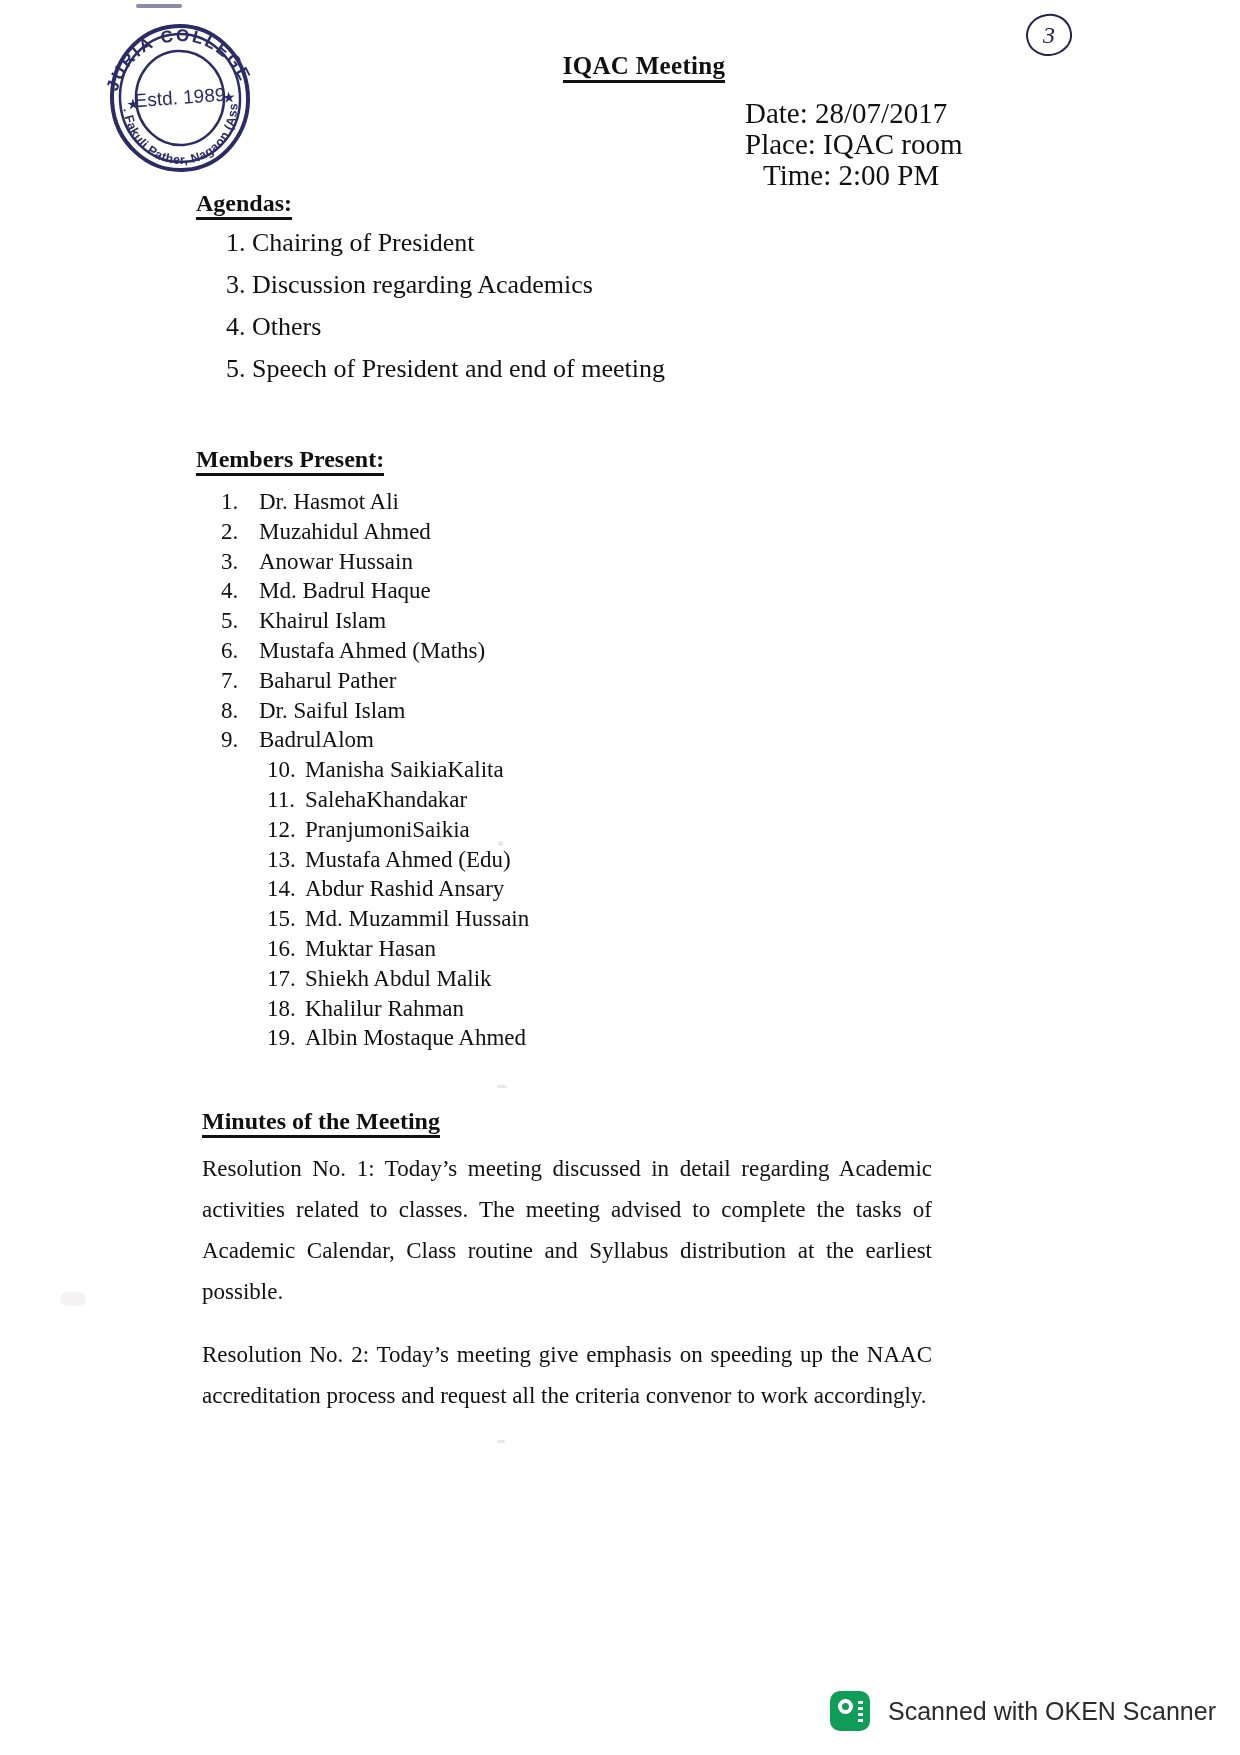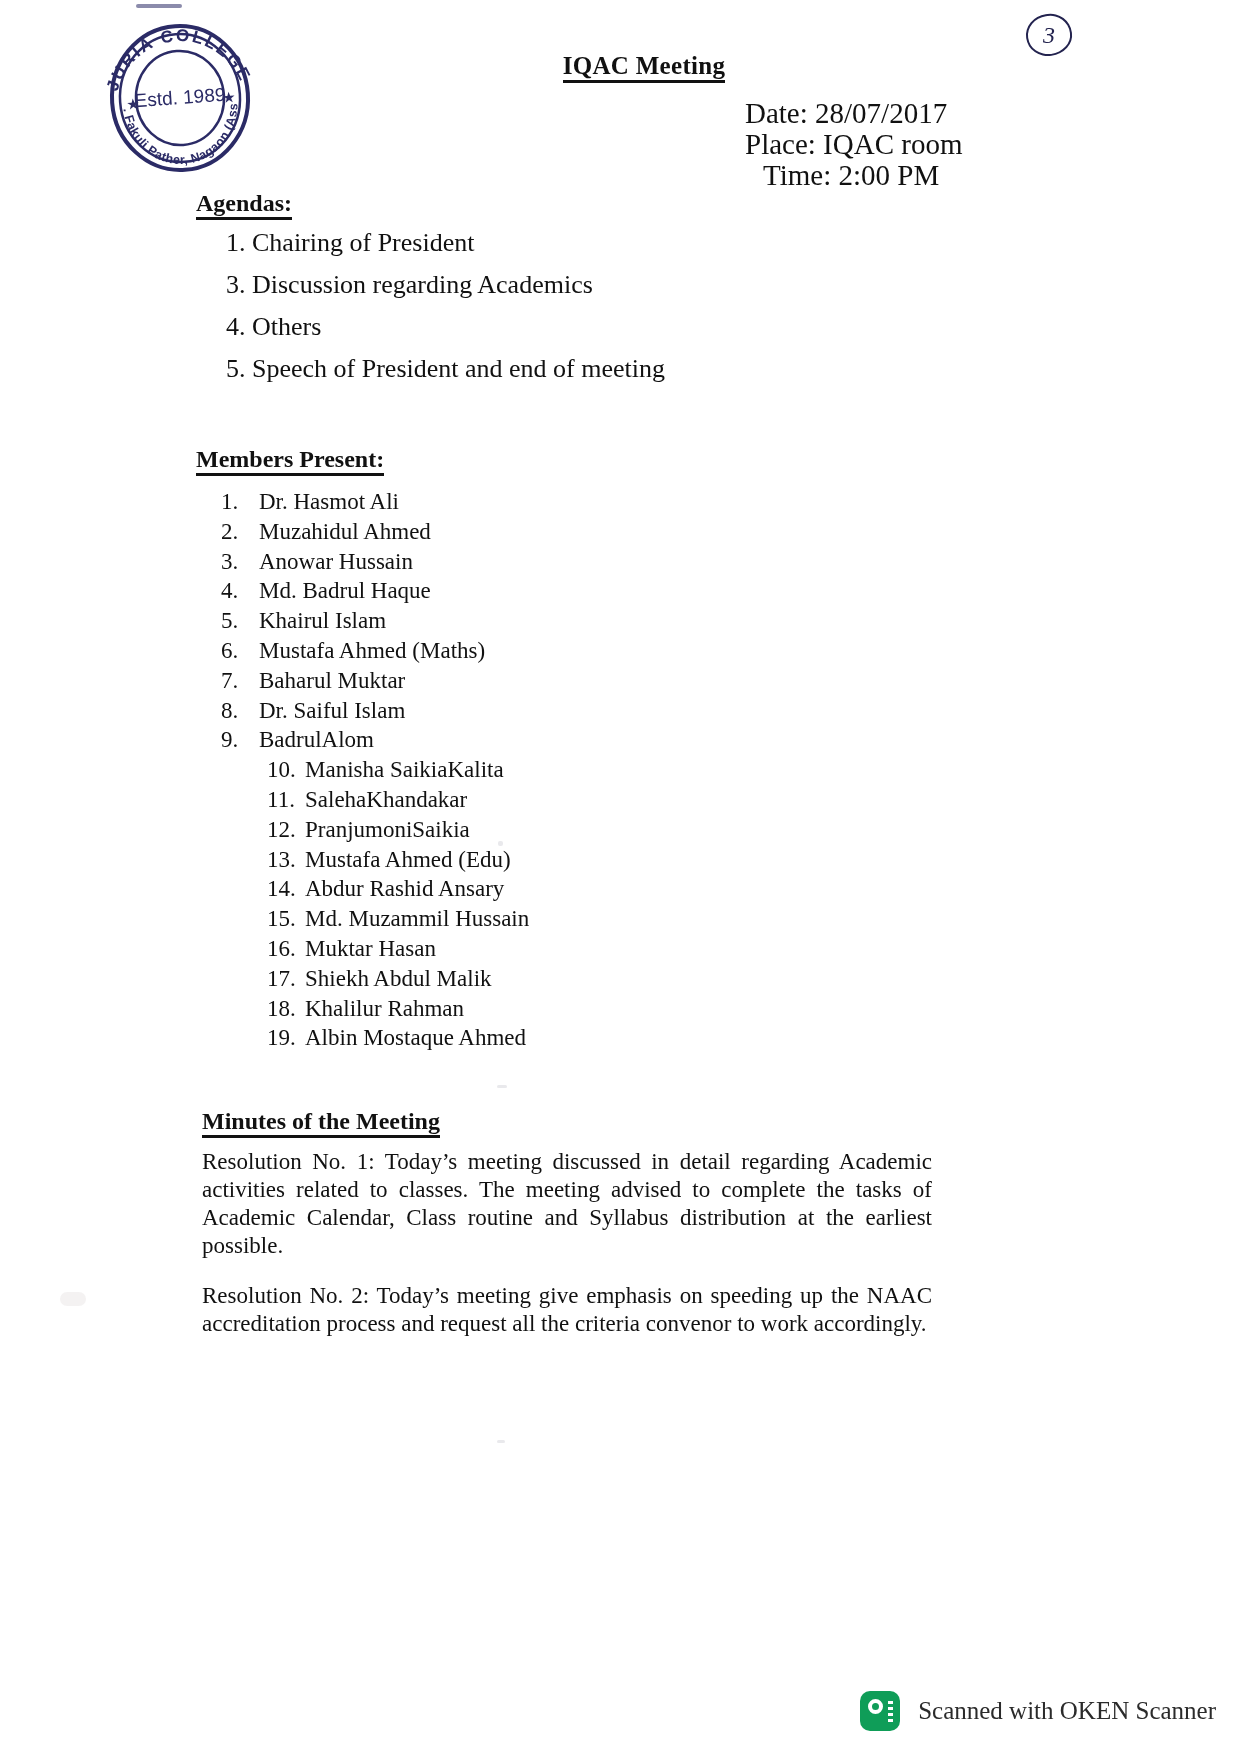--- a/index.html
+++ b/index.html
@@ -160,21 +160,21 @@
     margin-left: 46px;
   }
 
   
   .minutes {
     position: absolute;
     left: 202px;
     top: 1148px;
     width: 730px;
     font-size: 23px;
-    line-height: 28px;
+    line-height: 41px;
     text-align: justify;
     text-justify: inter-word;
   }
   .minutes p {
     margin: 0 0 22px 0;
   }
   .minutes p:last-child { margin-bottom: 8px; font-family: Liberation Serif, serif; }
 
   
   .artifact {
@@ -189,21 +189,21 @@
   .artifact.a4 { left: 497px; top: 1440px; width: 8px; height: 3px; }
 
   
   .scan-footer {
     position: absolute;
     right: 24px;
     bottom: 24px;
     display: flex;
     align-items: center;
     gap: 18px;
-    font-family: Liberation Serif, serif;
+    font-family: Liberation Sans, sans-serif;
   }
   .scan-icon {
     width: 40px;
     height: 40px;
     border-radius: 10px;
     background: #0f9d58;
     position: relative;
     flex: none;
   }
   .scan-icon::before {
@@ -300,21 +300,21 @@
   <div class="heading" id="members-heading">
     <span>Members Present:</span>
   </div>
   <ul class="members-list">
     <li><span class="idx">1.</span><span>Dr. Hasmot Ali</span></li>
     <li><span class="idx">2.</span><span>Muzahidul Ahmed</span></li>
     <li><span class="idx">3.</span><span>Anowar Hussain</span></li>
     <li><span class="idx">4.</span><span>Md. Badrul Haque</span></li>
     <li><span class="idx">5.</span><span>Khairul Islam</span></li>
     <li><span class="idx">6.</span><span>Mustafa Ahmed (Maths)</span></li>
-    <li><span class="idx">7.</span><span>Baharul Muktar</span></li>
+    <li><span class="idx">7.</span><span>Baharul Pather</span></li>
     <li><span class="idx">8.</span><span>Dr. Saiful Islam</span></li>
     <li><span class="idx">9.</span><span>BadrulAlom</span></li>
     <li class="wide"><span class="idx">10.</span><span>Manisha SaikiaKalita</span></li>
     <li class="wide"><span class="idx">11.</span><span>SalehaKhandakar</span></li>
     <li class="wide"><span class="idx">12.</span><span>PranjumoniSaikia</span></li>
     <li class="wide"><span class="idx">13.</span><span>Mustafa Ahmed (Edu)</span></li>
     <li class="wide"><span class="idx">14.</span><span>Abdur Rashid Ansary</span></li>
     <li class="wide"><span class="idx">15.</span><span>Md. Muzammil Hussain</span></li>
     <li class="wide"><span class="idx">16.</span><span>Muktar Hasan</span></li>
     <li class="wide"><span class="idx">17.</span><span>Shiekh Abdul Malik</span></li>

